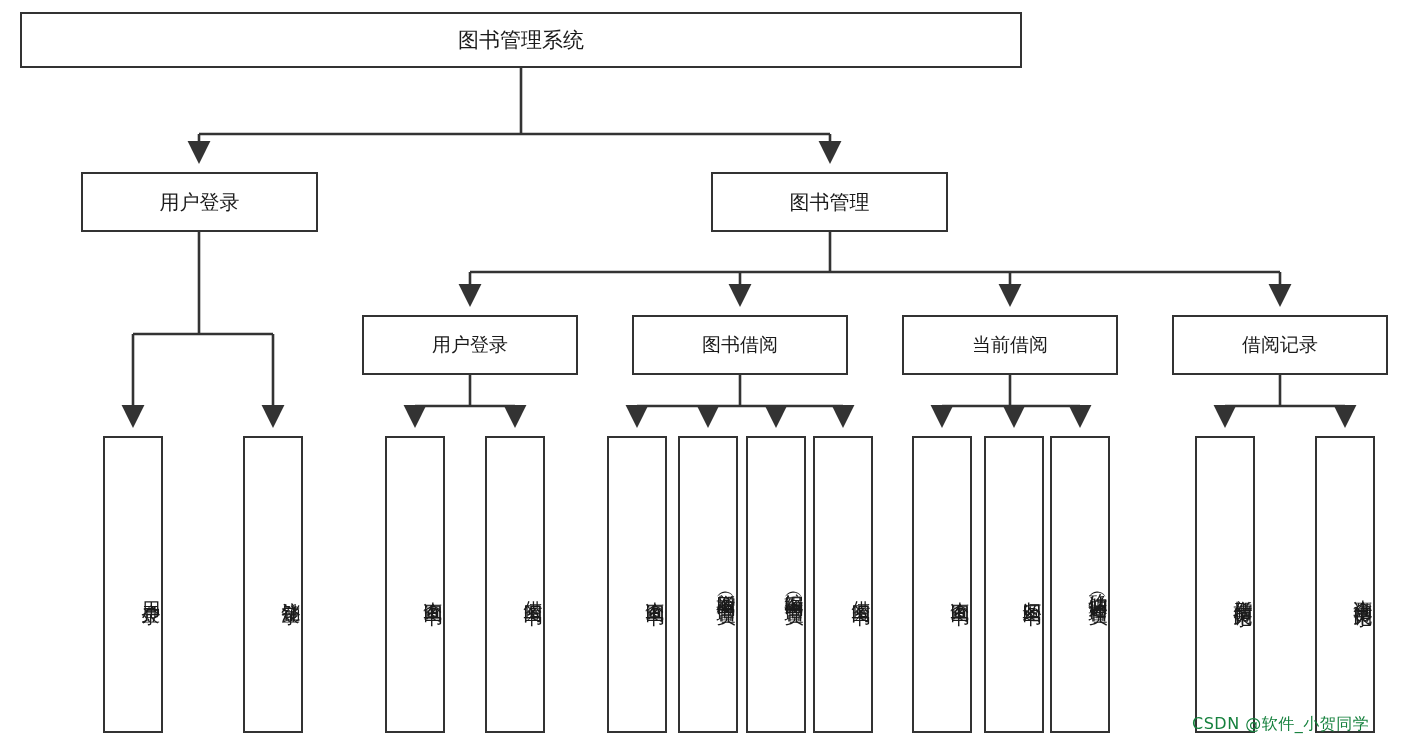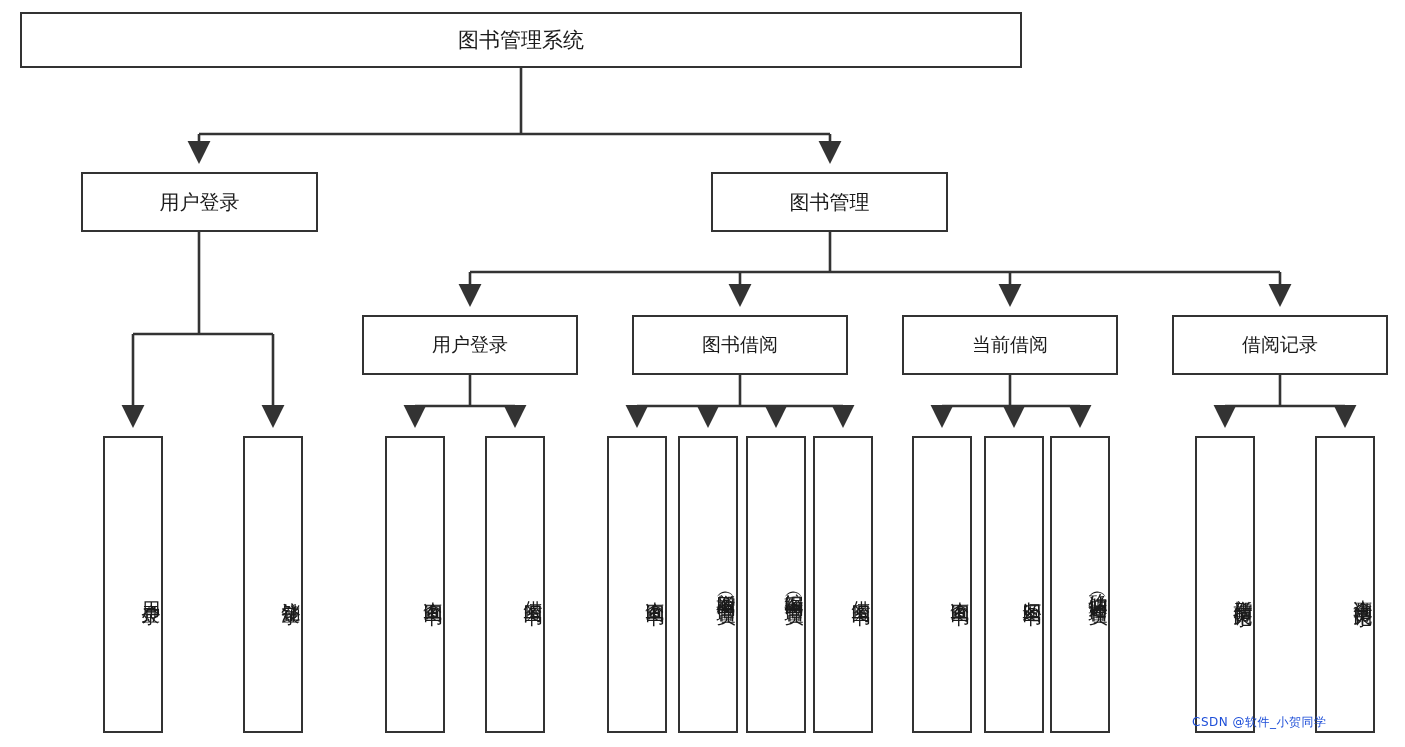--- a/index.html
+++ b/index.html
@@ -59,22 +59,22 @@
   }
   .node.leaf.tall {
     padding-top: 4px;
   }
   .node-label {
     display: block;
     white-space: nowrap;
   }
   .watermark {
     position: absolute;
-    color: #1d4ed8;
-    font-size: 12px;
+    color: #15803d;
+    font-size: 16px;
     white-space: nowrap;
     z-index: 3;
     letter-spacing: 0.5px;
   }
 </style>
 </head>
 <body>
 
 <div id="canvas">
 

